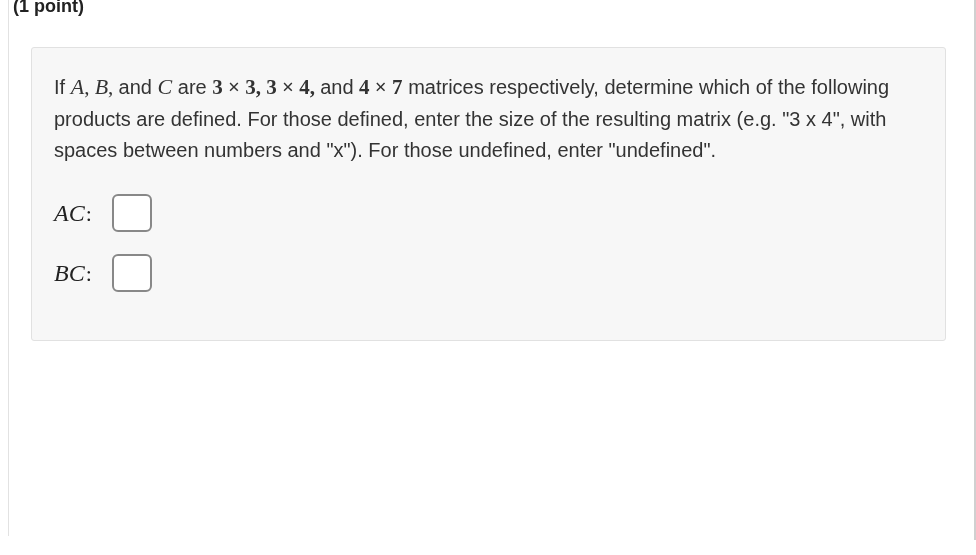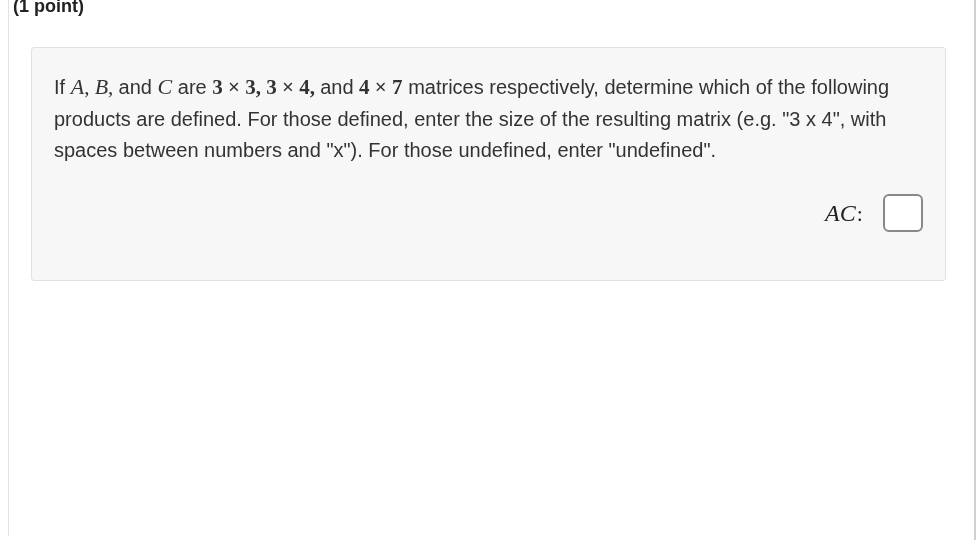--- a/index.html
+++ b/index.html
@@ -27,35 +27,34 @@
     font-weight: bold;
     font-size: 18px;
     padding: 0 0 6px 4px;
     margin-top: -4px;
   }
   .question-box {
     margin: 24px 16px 10px 22px;
     border: 1px solid #e1e1e1;
     border-radius: 3px;
     background: #f7f7f7;
-    padding: 22px 22px 26px 22px;
+    padding: 22px 4px 26px 22px;
   }
   .prompt {
     font-size: 20px;
     line-height: 1.55;
     color: #333;
   }
   .mi { font-family: 'Times New Roman', Times, serif; font-style: italic; font-size: 22px; }
   .mn { font-family: 'Times New Roman', Times, serif; font-style: normal; font-weight: bold; font-size: 21px; }
   .rows { margin-top: 28px; }
   .row {
     display: flex;
     align-items: center;
     margin-bottom: 22px;
-    justify-content: flex-end;
   }
   .row-label {
     font-family: 'Times New Roman', Times, serif;
     font-style: italic;
     font-size: 24px;
     min-width: 52px;
   }
   .row-label .colon { font-style: normal; font-size: 22px; padding-left: 1px;}
   .answer-input {
     width: 40px;
@@ -79,16 +78,20 @@
     <div class="question-box">
       <div class="prompt">
         <span>If </span><span class="mi">A</span><span class="mn" style="font-weight:normal">, </span><span class="mi">B</span><span class="mn" style="font-weight:normal">, </span><span>and </span><span class="mi">C</span><span> are </span><span class="mn">3 × 3</span><span class="mn">, </span><span class="mn">3 × 4</span><span class="mn">, </span><span>and </span><span class="mn">4 × 7</span><span> matrices respectively, determine which of the following products are defined. For those defined, enter the size of the resulting matrix (e.g. "3 x 4", with spaces between numbers and "x"). For those undefined, enter "undefined".</span>
       </div>
 
       <div class="rows">
         <div class="row">
           <span class="row-label"><span>AC</span><span class="colon">:</span></span>
           <input class="answer-input" type="text" value="" style="">
         </div>
+        <div class="row">
+          <span class="row-label"><span>BC</span><span class="colon">:</span></span>
+          <input class="answer-input" type="text" value="" style="">
+        </div>
       </div>
     </div>
   </div>
 </div>
 
 </body></html>

